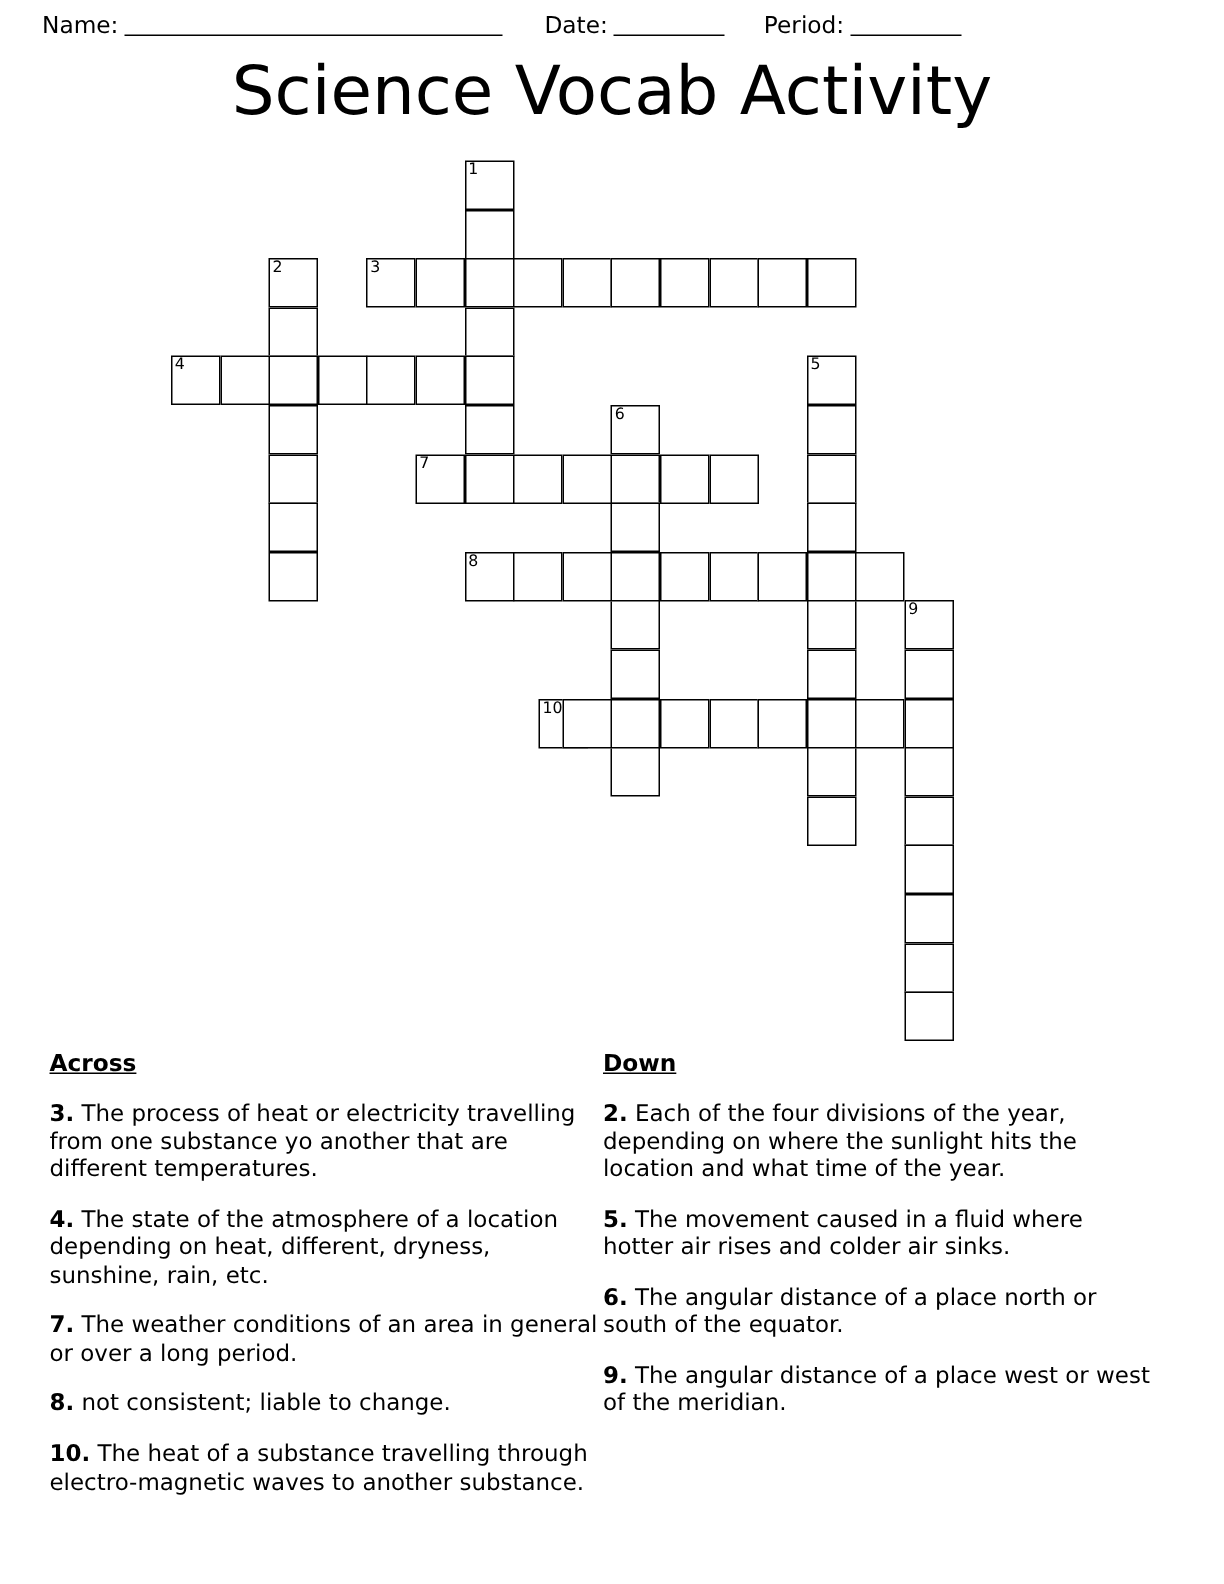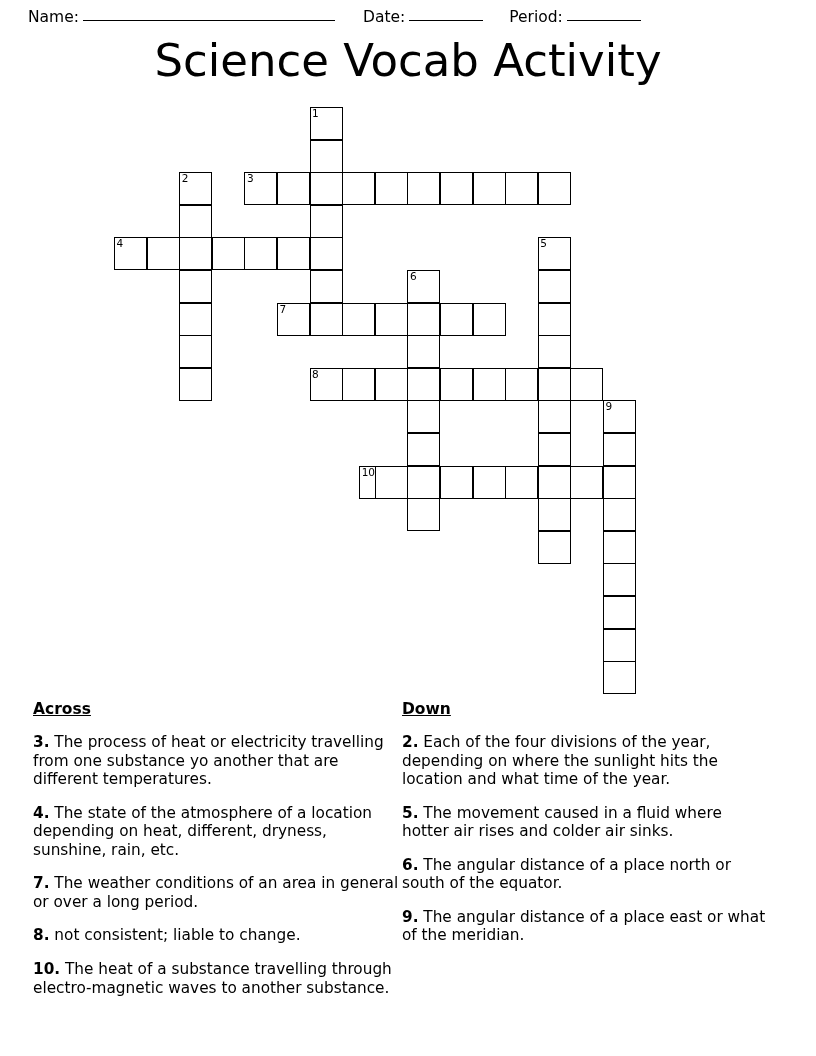--- a/index.html
+++ b/index.html
@@ -23,21 +23,21 @@
     left: 0;
     top: 0;
     width: 816px;
     height: 26px;
     display: flex;
     align-items: flex-end;
     font-size: 15.5px;
     padding-left: 28px;
     padding-right: 28px;
   }
-  .hdr-field { display: flex; align-items: flex-start; white-space: nowrap; }
+  .hdr-field { display: flex; align-items: center; white-space: nowrap; }
   .hdr-label { font-size: 15.5px; }
   .hdr-rule {
     display: inline-block;
     border-bottom: 1px solid #000;
     height: 13px;
     margin-left: 4px;
   }
   .rule-name   { width: 252px; }
   .rule-date   { width: 74px; }
   .rule-period { width: 74px; }
@@ -238,16 +238,16 @@
         <p class="clue"><span class="clue-num">8.</span><span class="clue-txt"> not consistent; liable to change.</span></p>
         <p class="clue"><span class="clue-num">10.</span><span class="clue-txt"> The heat of a substance travelling through electro-magnetic waves to another substance.</span></p>
       </div>
   </div>
   <div class="clue-col right">
     <span class="clue-head">Down</span>
     <div id="down-list">
         <p class="clue"><span class="clue-num">2.</span><span class="clue-txt"> Each of the four divisions of the year, depending on where the sunlight hits the location and what time of the year.</span></p>
         <p class="clue"><span class="clue-num">5.</span><span class="clue-txt"> The movement caused in a fluid where hotter air rises and colder air sinks.</span></p>
         <p class="clue"><span class="clue-num">6.</span><span class="clue-txt"> The angular distance of a place north or south of the equator.</span></p>
-        <p class="clue"><span class="clue-num">9.</span><span class="clue-txt"> The angular distance of a place east or what of the meridian.</span></p>
+        <p class="clue"><span class="clue-num">9.</span><span class="clue-txt"> The angular distance of a place west or west of the meridian.</span></p>
       </div>
   </div>
 </div>
 
 </body></html>

